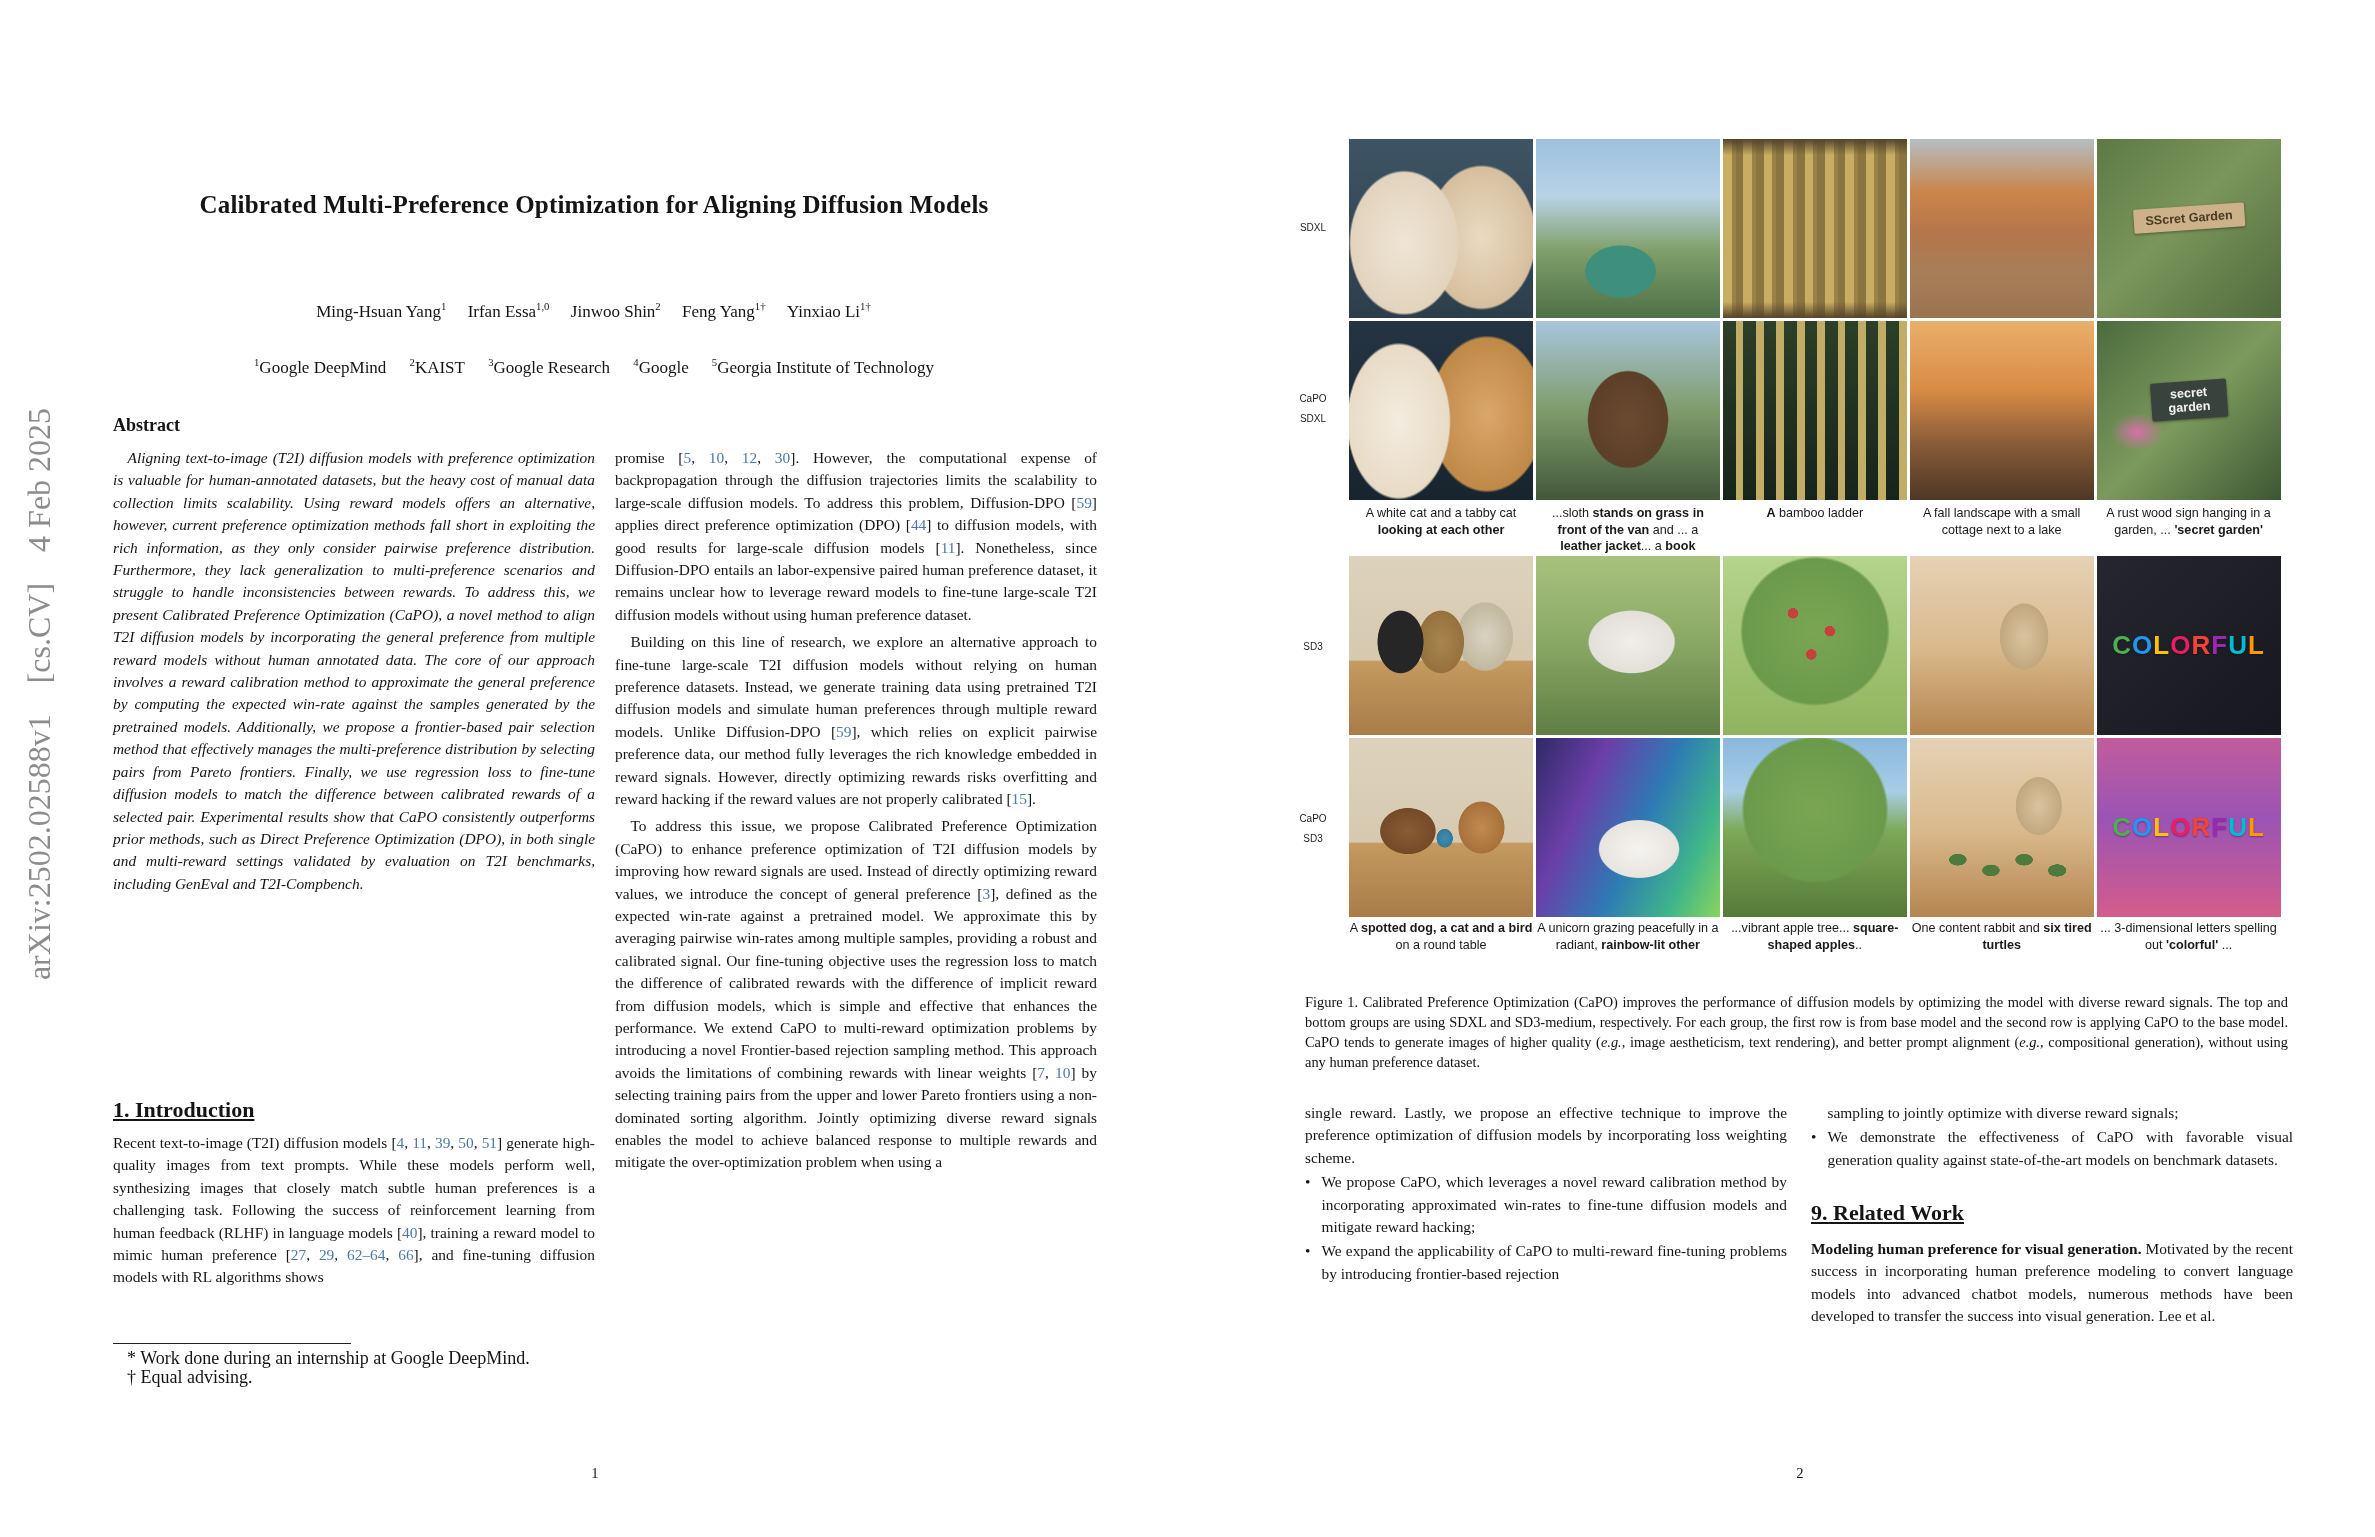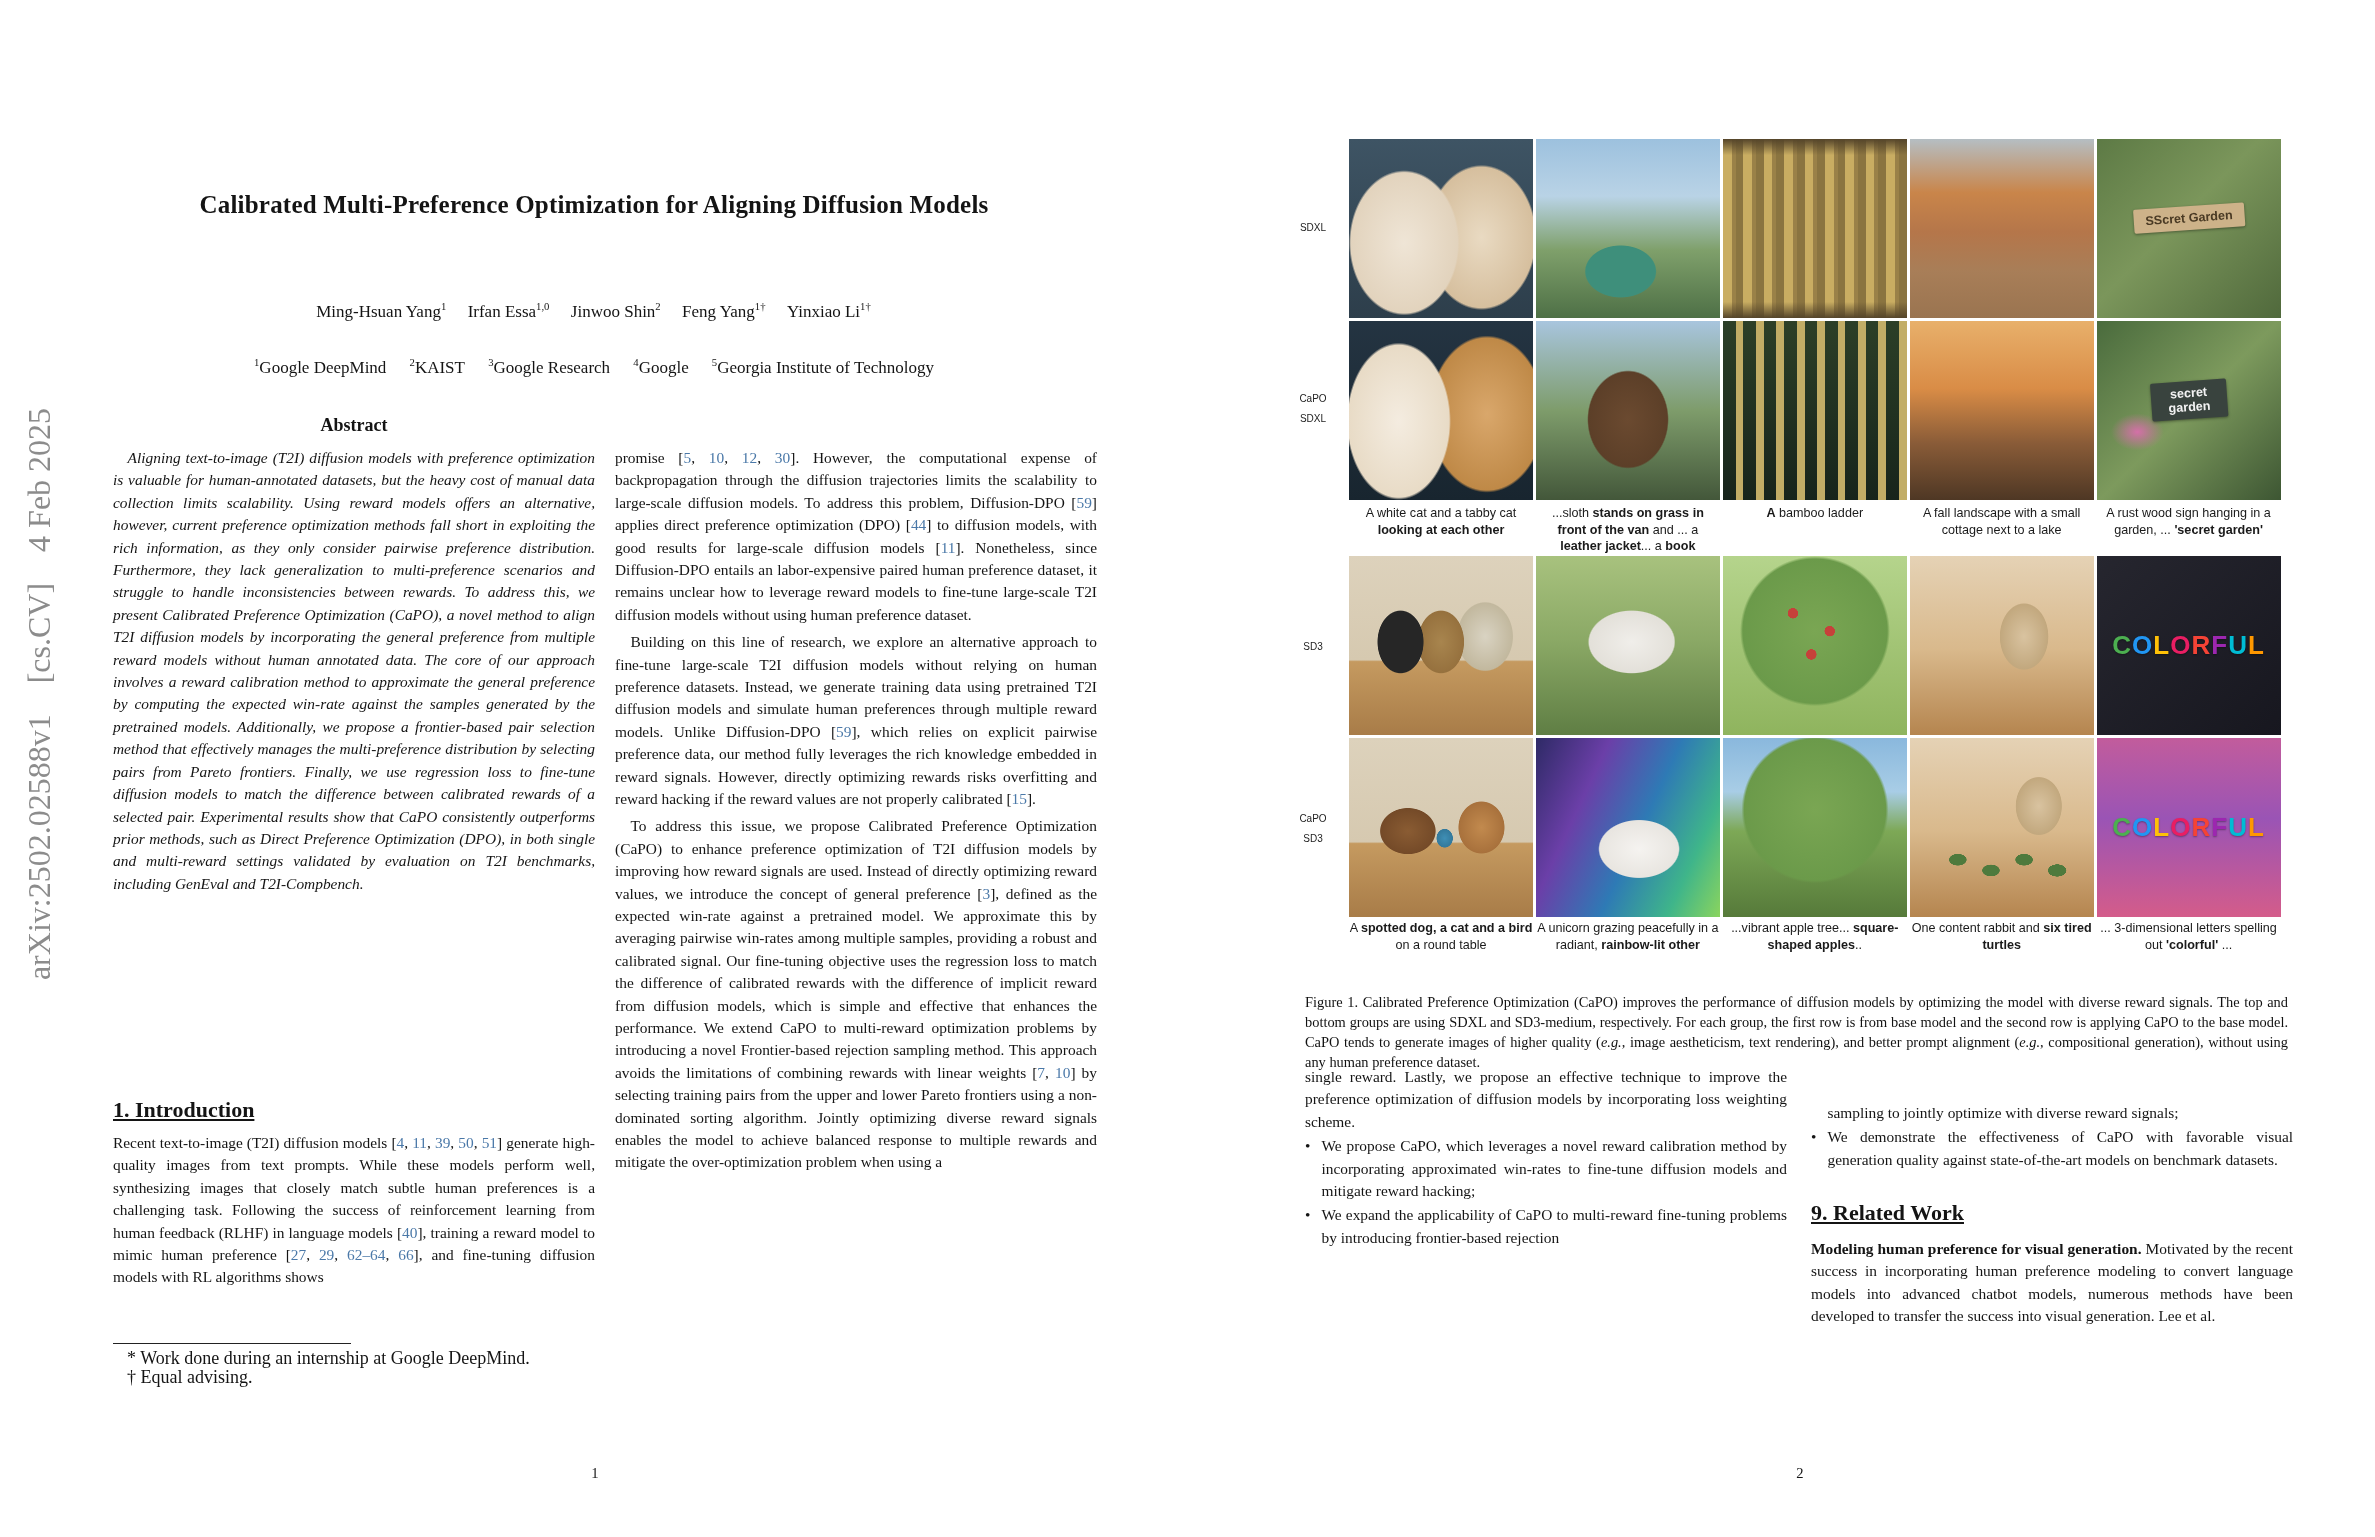--- a/index.html
+++ b/index.html
@@ -10,21 +10,21 @@
   
   .arxiv{font-family:"Liberation Serif",serif;font-size:32px;color:var(--sidebar);
          white-space:nowrap;transform:translate(-50%,-50%) rotate(-90deg);}
   .arxiv span{margin:0 15.5px;}
   .title{font-weight:bold;font-size:25px;text-align:center;letter-spacing:0.2px;}
   .authors{font-size:17px;text-align:center;}
   .authors .auth{margin:0 10.7px;white-space:nowrap;}
   sup{font-size:10.7px;line-height:0;}
   .affil{font-size:17px;text-align:center;}
   .affil .aff{margin:0 11.6px;white-space:nowrap;}
-  .colhead{font-weight:bold;font-size:18px;text-align:center;}
+  .colhead{font-weight:bold;font-size:18px;text-align:left;}
   .p{font-size:15.4px;line-height:22.4px;text-align:justify;}
   .p.ind{text-indent:15.5px;margin-top:4.9px;}
   .abstract{font-style:italic;text-indent:14.6px;}
   .sechead{font-weight:bold;font-size:22px;text-decoration:underline;}
   .cite{color:var(--cite);}
   .fnrule{border-top:1.2px solid #222;width:238px;height:0;}
   .fn{font-size:18px;line-height:19.4px;}
   .pagenum{font-size:14.6px;}
   .bullet{display:flex;margin-top:1.9px;}
   .bullet .mk{width:16.5px;flex:none;}
@@ -150,21 +150,21 @@
   <div class="abs caps" id="caps1" style="left:1349px;top:920px;">
       <div>A <b>spotted dog, a cat and a bird</b> on a round table</div>
       <div>A unicorn grazing peacefully in a radiant, <b>rainbow-lit other</b></div>
       <div>...vibrant apple tree... <b>square-shaped apples</b>..</div>
       <div>One content rabbit and <b>six tired turtles</b></div>
       <div>... 3-dimensional letters spelling out <b>'colorful'</b> ...</div>
     </div>
 
   <div class="abs figcap" style="left:1305px;top:992px;width:983px;">Figure 1. Calibrated Preference Optimization (CaPO) improves the performance of diffusion models by optimizing the model with diverse reward signals. The top and bottom groups are using SDXL and SD3-medium, respectively. For each group, the first row is from base model and the second row is applying CaPO to the base model. CaPO tends to generate images of higher quality (<i>e.g.</i>, image aestheticism, text rendering), and better prompt alignment (<i>e.g.</i>, compositional generation), without using any human preference dataset.</div>
 
-  <div class="abs" id="col3" style="left:1305px;top:1066px;width:482px;">
+  <div class="abs" id="col3" style="left:1305px;top:1102px;width:482px;">
       <div class="p">single reward. Lastly, we propose an effective technique to improve the preference optimization of diffusion models by incorporating loss weighting scheme.</div>
       <div class="bullet p">
         <span class="mk">•</span>
         <div class="btext">We propose CaPO, which leverages a novel reward calibration method by incorporating approximated win-rates to fine-tune diffusion models and mitigate reward hacking;</div>
       </div>
       <div class="bullet p">
         <span class="mk">•</span>
         <div class="btext">We expand the applicability of CaPO to multi-reward fine-tuning problems by introducing frontier-based rejection</div>
       </div>
     </div>

